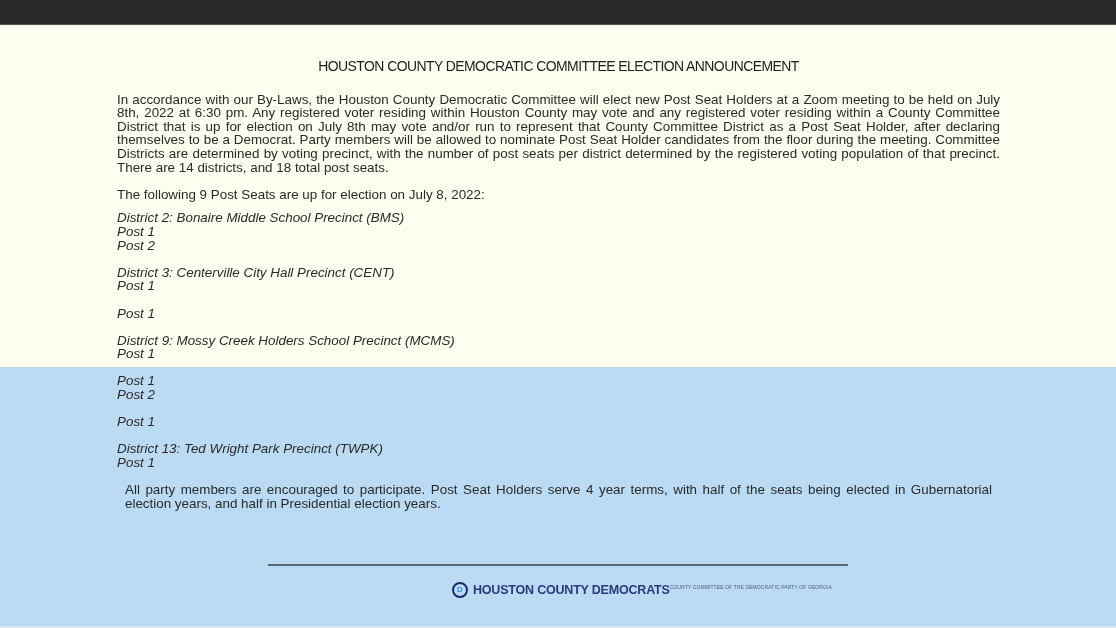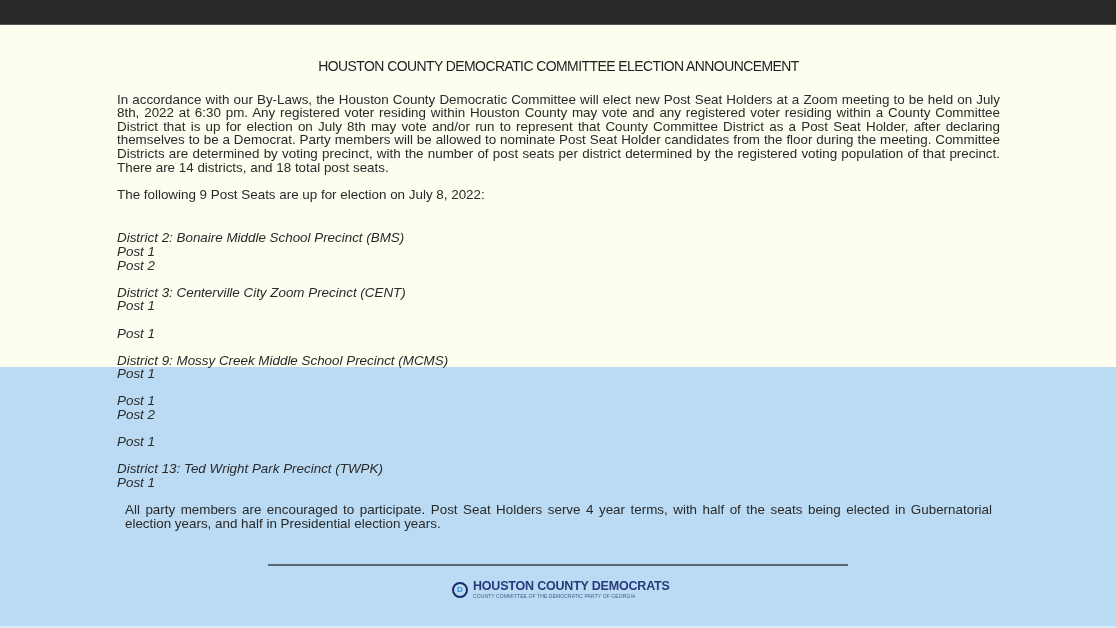--- a/index.html
+++ b/index.html
@@ -29,42 +29,42 @@
       position: absolute; left: 117px; top: 37px; width: 883px;
       font-size: 13.4px; line-height: 13.6px;
     }
     .title {
       text-align: center; font-family: "Liberation Sans", sans-serif;
       font-size: 15px; letter-spacing: -0.6px; color: #1e1e1e;
       margin-top: 22px; margin-bottom: 20px; transform: scaleX(0.93);
       font-weight: 500;
     }
     .intro { text-align: justify; text-align-last: left; margin: 0 0 13.6px 0; }
-    .lead { margin: 0 0 30px 0; }
+    .lead { margin: 0 0 10px 0; }
     .district { margin: 0 0 13.6px 0; font-style: italic; }
     .district div { white-space: nowrap; }
     .closing { text-align: justify; text-align-last: left; margin: 8px; }
     .rule {
       position: absolute; left: 268px; top: 564px; width: 580px; height: 0;
       border-top: 2px solid #5a6775;
     }
     .logo {
       position: absolute; left: 452px; top: 578px; height: 24px;
       display: flex; align-items: center;
     }
     .logo-mark {
       width: 16px; height: 16px; border-radius: 50%;
       border: 2.5px solid #1d2a6a; box-sizing: border-box;
       display: flex; align-items: center; justify-content: center;
       margin-right: 5px; background: #badbf3;
     }
     .logo-mark span {
       font-size: 8px; font-weight: bold; color: #2a8fd8; line-height: 8px;
     }
-    .logo-text { display: flex; flex-direction: column; }
+    .logo-text { display: flex; flex-direction: row; }
     .logo-name {
       font-size: 12.5px; font-weight: bold; color: #283a7a; letter-spacing: -0.2px;
       line-height: 13px;
     }
     .logo-sub {
       font-size: 5px; color: #4a5a8a; letter-spacing: 0.1px; line-height: 7px;
       white-space: nowrap;
     }
   </style>
 </head>
@@ -79,28 +79,28 @@
   <div class="title">HOUSTON COUNTY DEMOCRATIC COMMITTEE ELECTION ANNOUNCEMENT</div>
   <p class="intro">In accordance with our By-Laws, the Houston County Democratic Committee will elect new Post Seat Holders at a Zoom meeting to be held on July 8th, 2022 at 6:30 pm. Any registered voter residing within Houston County may vote and any registered voter residing within a County Committee District that is up for election on July 8th may vote and/or run to represent that County Committee District as a Post Seat Holder, after declaring themselves to be a Democrat. Party members will be allowed to nominate Post Seat Holder candidates from the floor during the meeting. Committee Districts are determined by voting precinct, with the number of post seats per district determined by the registered voting population of that precinct. There are 14 districts, and 18 total post seats.</p>
   <p class="lead">The following 9 Post Seats are up for election on July 8, 2022:</p>
 
   <div class="district">
     <div>District 2: Bonaire Middle School Precinct (BMS)</div>
     <div>Post 1</div>
     <div>Post 2</div>
   </div>
   <div class="district">
-    <div>District 3: Centerville City Zoom Precinct (CENT)</div>
+    <div>District 3: Centerville City Hall Precinct (CENT)</div>
     <div>Post 1</div>
   </div>
   <div class="district">
     <div>Post 1</div>
   </div>
   <div class="district">
-    <div>District 9: Mossy Creek Middle School Precinct (MCMS)</div>
+    <div>District 9: Mossy Creek Holders School Precinct (MCMS)</div>
     <div>Post 1</div>
   </div>
   <div class="district">
     <div>Post 1</div>
     <div>Post 2</div>
   </div>
   <div class="district">
     <div>Post 1</div>
   </div>
   <div class="district">

